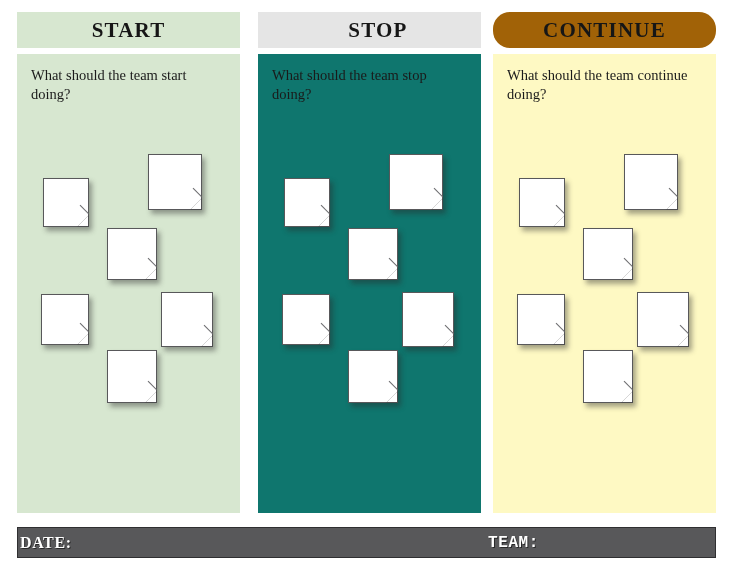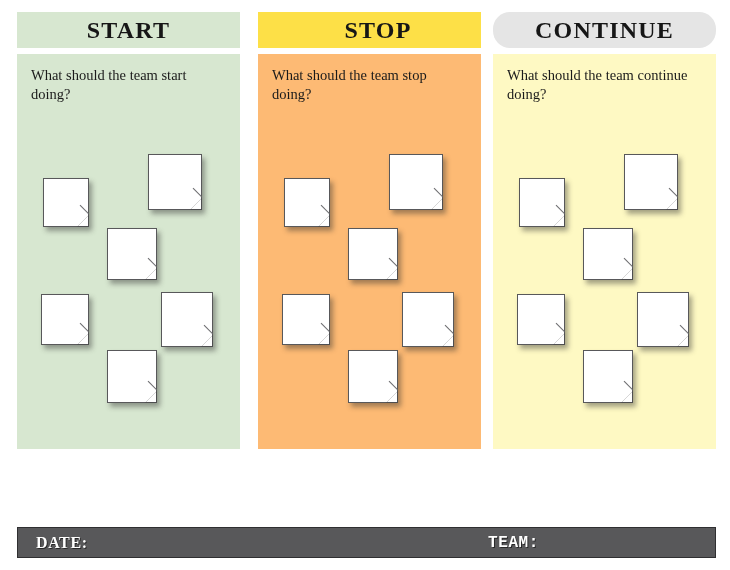--- a/index.html
+++ b/index.html
@@ -41,33 +41,33 @@
     width: 100%;
     height: 36px;
     display: flex;
     align-items: center;
     justify-content: center;
     box-sizing: border-box;
   }
   .col-header-text {
     font-family: "Liberation Serif", serif;
     font-weight: bold;
-    font-size: 24px;
+    font-size: 21px;
     letter-spacing: 1.2px;
     color: #161616;
     line-height: 1;
     white-space: nowrap;
   }
 
   .col-body {
     position: absolute;
     left: 0;
     top: 54px;
     width: 100%;
-    height: 395px;
+    height: 459px;
     box-sizing: border-box;
   }
 
   .col-prompt {
     position: absolute;
     left: 14px;
     top: 12px;
     width: 196px;
     font-family: "Liberation Serif", serif;
     font-size: 14.5px;
@@ -130,21 +130,21 @@
     top: 50%;
     transform: translateY(-50%);
     font-family: "Liberation Serif", serif;
     font-weight: bold;
     font-size: 16px;
     letter-spacing: 0.6px;
     color: #ffffff;
     text-shadow: 1px 1px 0 rgba(0,0,0,0.55);
     white-space: nowrap;
   }
-  #footer-date { left: 18px; }
+  #footer-date { left: 2px; }
   #footer-team { left: 470px; font-family: Liberation Mono, monospace; }
 </style>
 </head>
 <body>
 
 <div id="board">
 
   <div class="column col-start">
     <div class="col-header" style="background: rgb(215, 231, 208);">
       <span class="col-header-text">START</span>
@@ -180,24 +180,24 @@
           <div class="note" style="left: 90px; top: 296px; width: 50px; height: 53px;">
             <div class="fold-shadow"></div>
             <div class="fold-curl"></div>
             <div class="fold-line"></div>
           </div>
         </div>
     </div>
   </div>
 
   <div class="column col-stop">
-    <div class="col-header" style="background: #fde047; padding-left: 17px;">
+    <div class="col-header" style="background: #e5e5e5; padding-left: 17px;">
       <span class="col-header-text">STOP</span>
     </div>
-    <div class="col-body" style="background: #fdba74;">
+    <div class="col-body" style="background: #0f766e;">
       <div class="col-prompt">What should the team stop doing?</div>
       <div class="notes-layer">
           <div class="note" style="left: 26px; top: 124px; width: 46px; height: 49px;">
             <div class="fold-shadow"></div>
             <div class="fold-curl"></div>
             <div class="fold-line"></div>
           </div>
           <div class="note" style="left: 131px; top: 100px; width: 54px; height: 56px;">
             <div class="fold-shadow"></div>
             <div class="fold-curl"></div>
@@ -221,21 +221,21 @@
           <div class="note" style="left: 90px; top: 296px; width: 50px; height: 53px;">
             <div class="fold-shadow"></div>
             <div class="fold-curl"></div>
             <div class="fold-line"></div>
           </div>
         </div>
     </div>
   </div>
 
   <div class="column col-continue">
-    <div class="col-header" style="background: #e5e5e5; border-radius: 17px;">
+    <div class="col-header" style="background: #a16207; border-radius: 17px;">
       <span class="col-header-text">CONTINUE</span>
     </div>
     <div class="col-body" style="background: #fef9c3;">
       <div class="col-prompt">What should the team continue doing?</div>
       <div class="notes-layer">
           <div class="note" style="left: 26px; top: 124px; width: 46px; height: 49px;">
             <div class="fold-shadow"></div>
             <div class="fold-curl"></div>
             <div class="fold-line"></div>
           </div>

